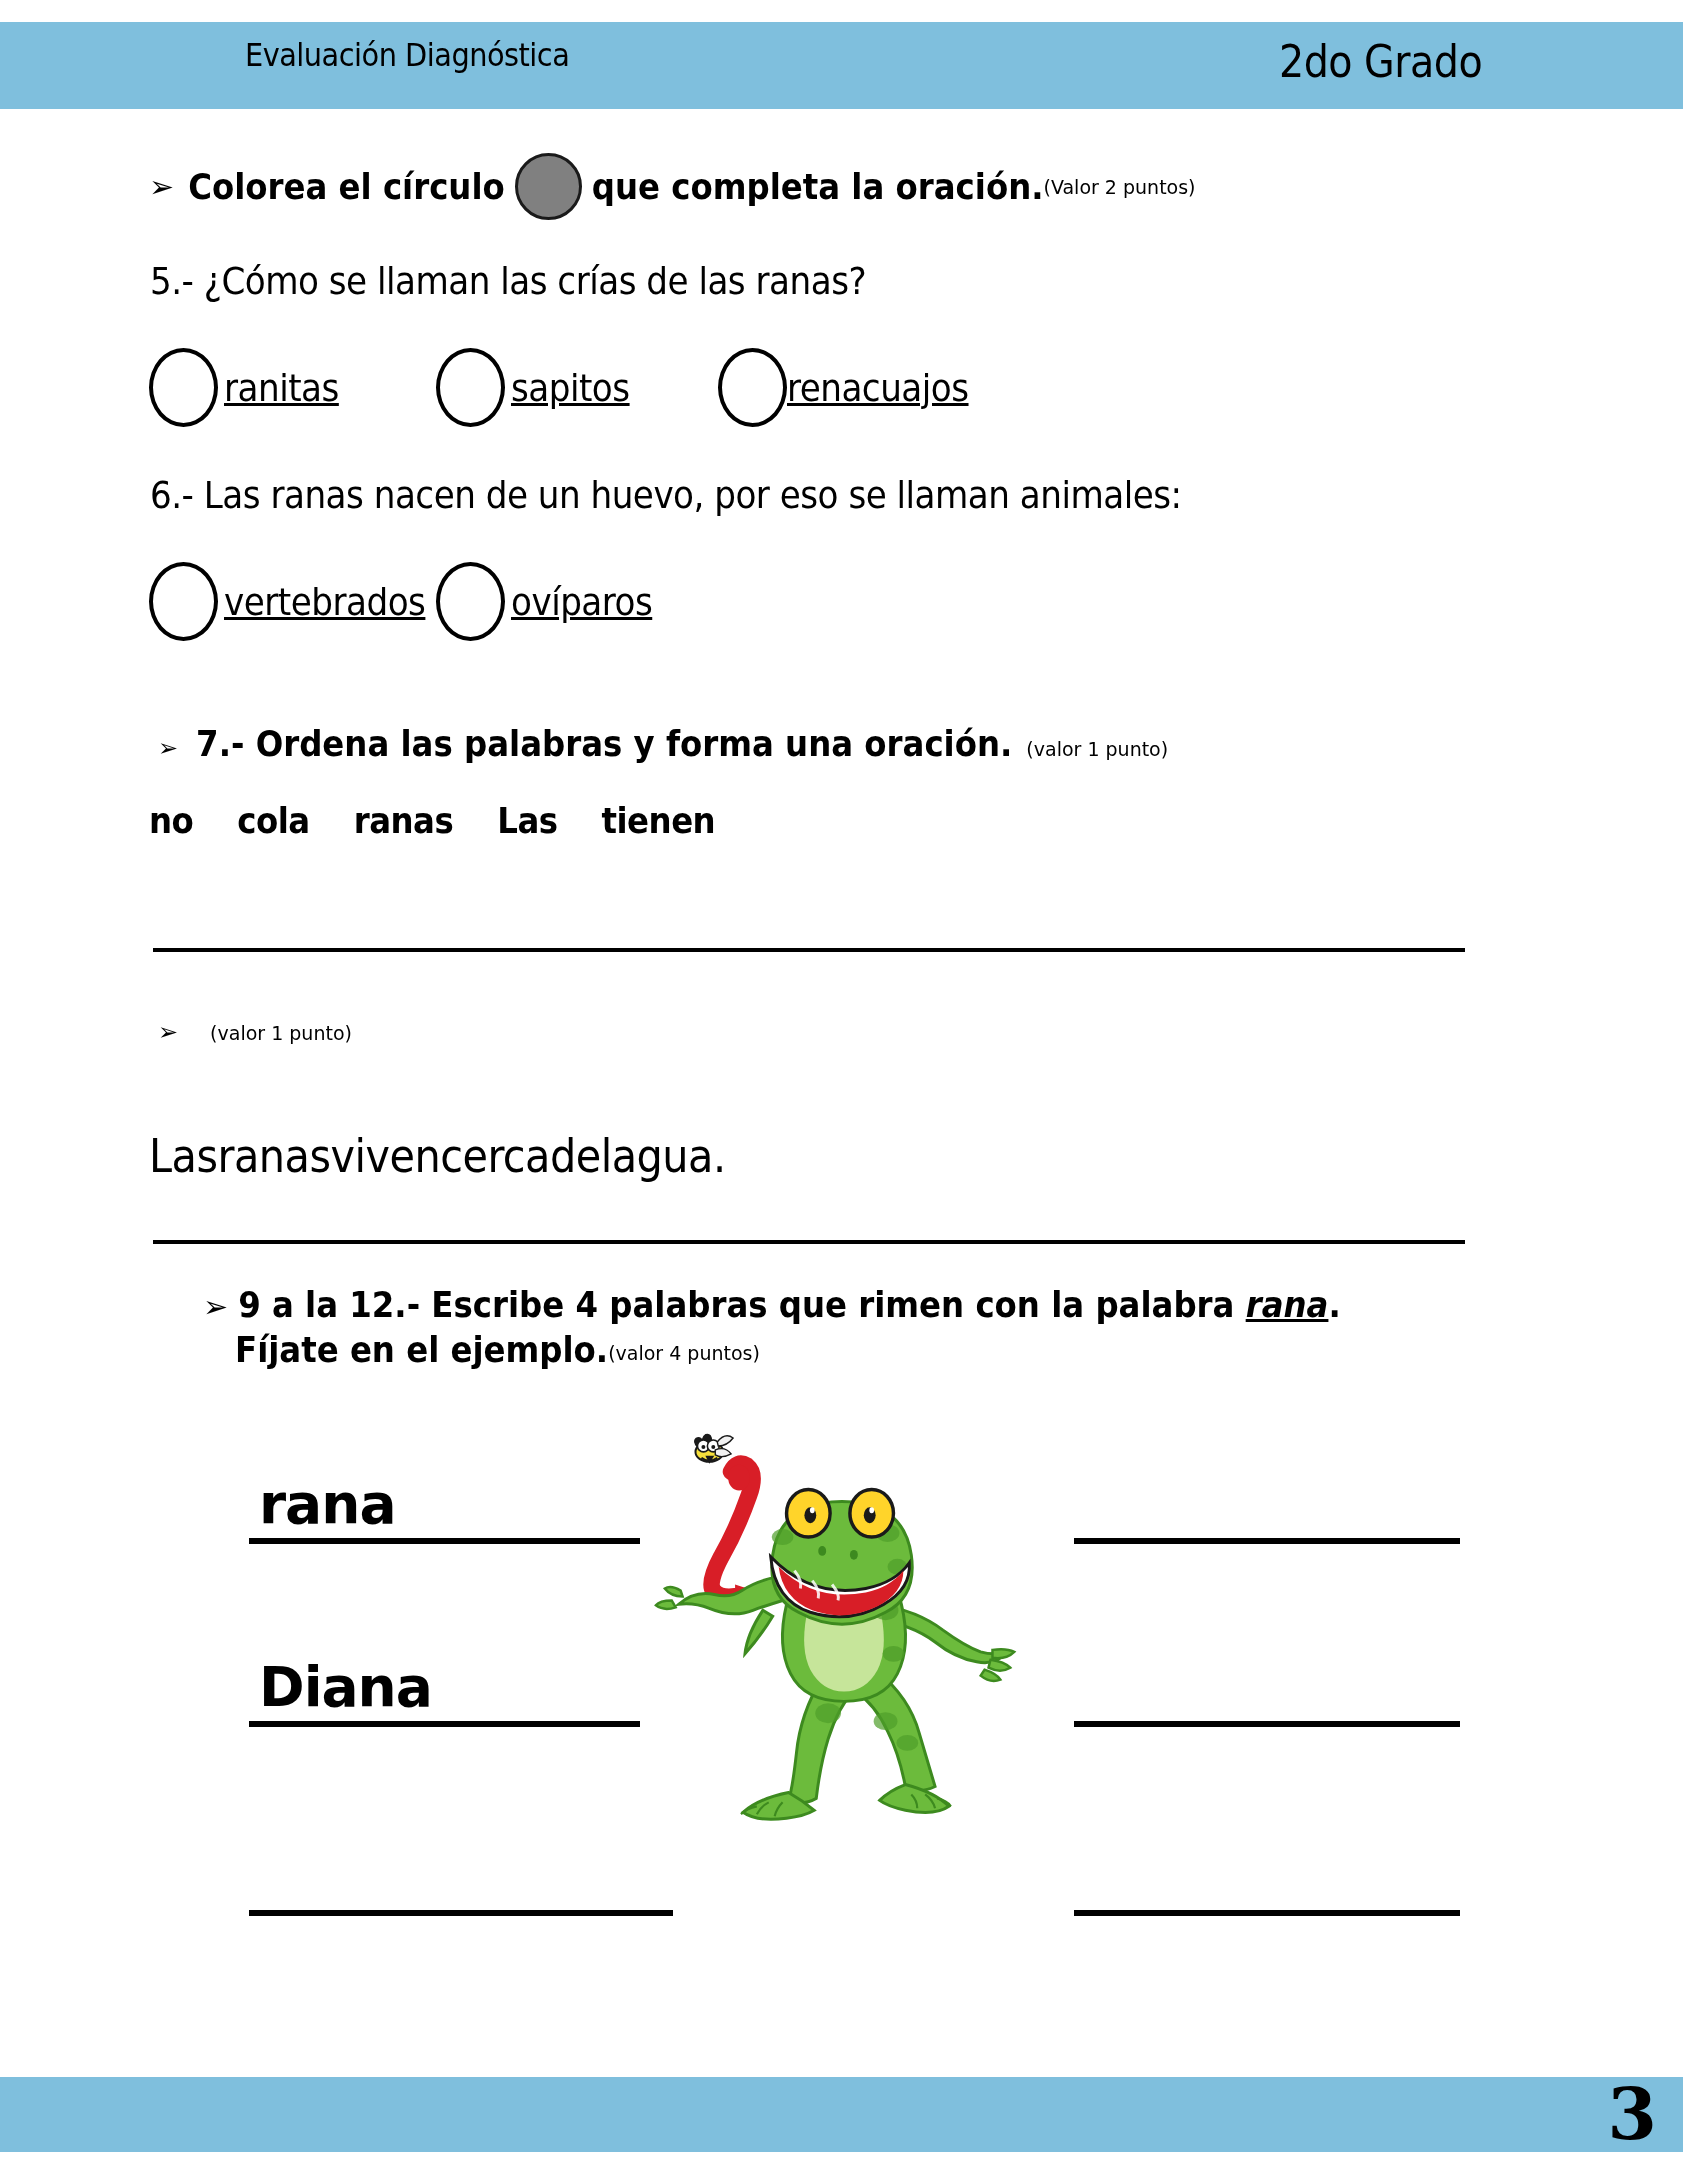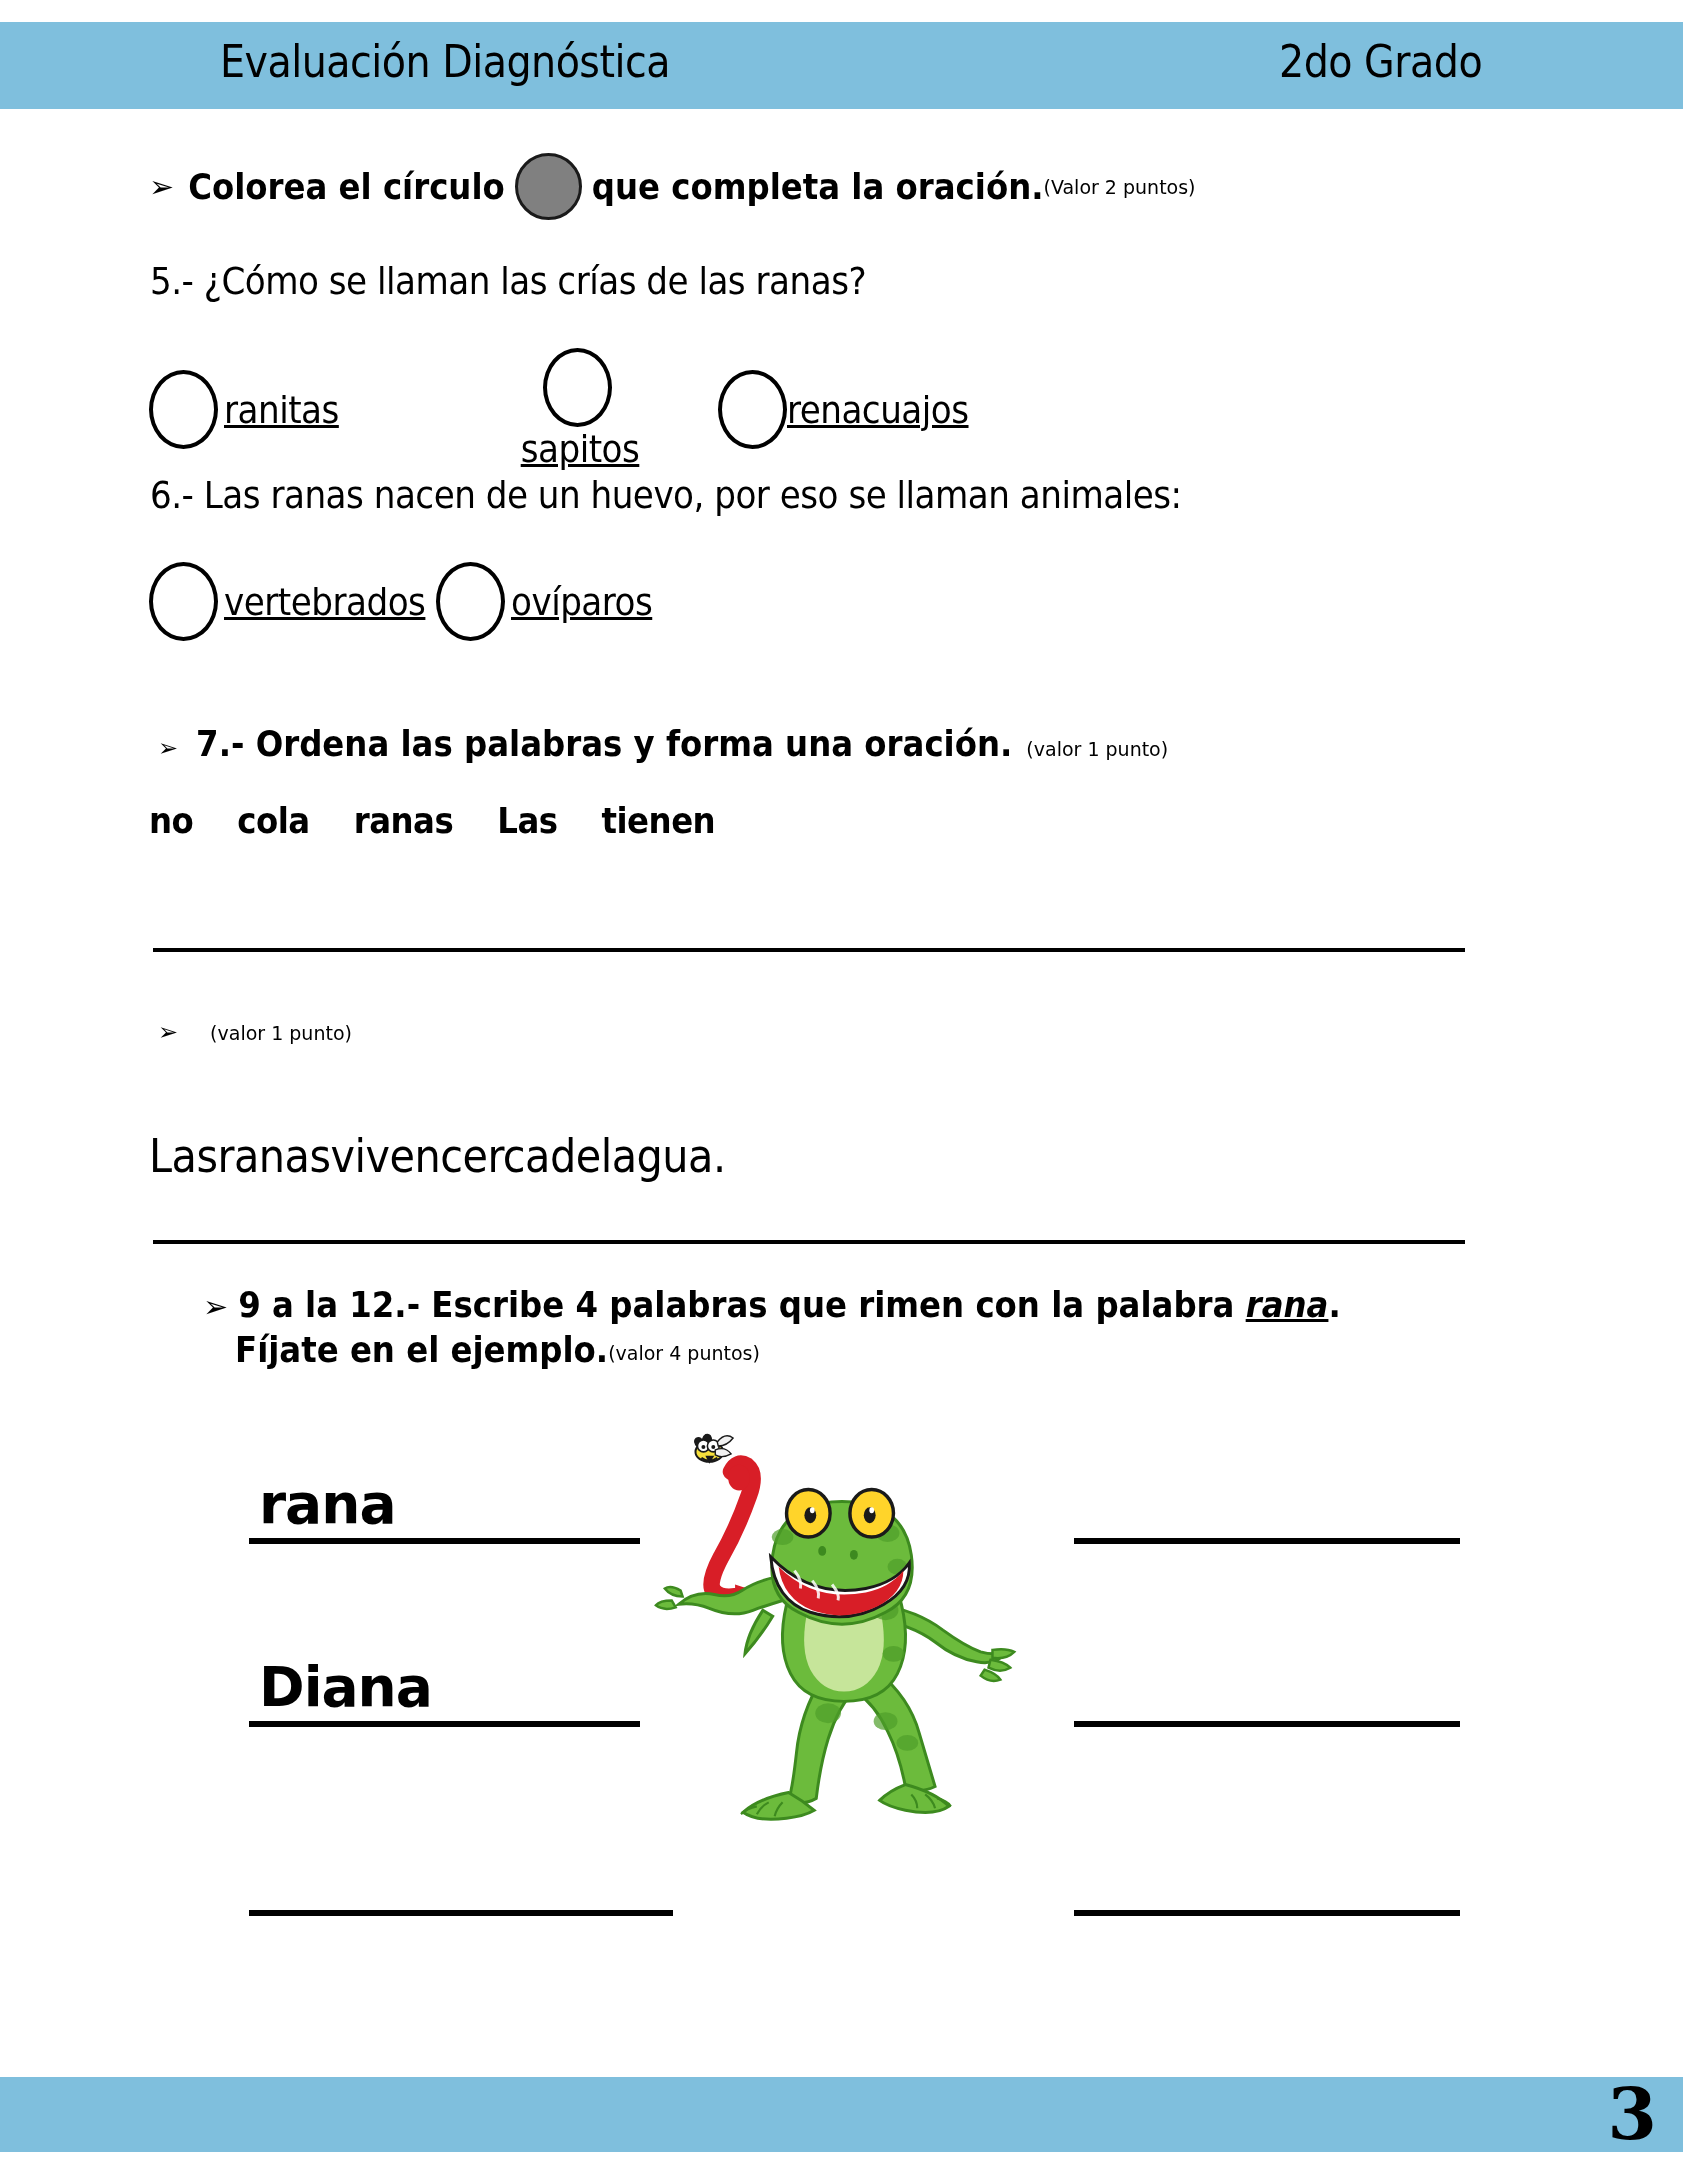--- a/index.html
+++ b/index.html
@@ -26,23 +26,23 @@
   #header-band {
     top: 22px;
     height: 87px;
   }
   #footer-band {
     top: 2077px;
     height: 75px;
   }
   #header-title {
     position: absolute;
-    left: 220px;
+    left: 245px;
     top: 36px;
-    font-size: 44px;
+    font-size: 32px;
     font-family: "DejaVu Sans Condensed", "Liberation Sans Narrow", "Liberation Sans", sans-serif;
     letter-spacing: -0.5px;
     white-space: nowrap;
   }
   #header-grade {
     position: absolute;
     left: 1279px;
     top: 36px;
     font-size: 44px;
     font-family: "DejaVu Sans Condensed", "Liberation Sans Narrow", "Liberation Sans", sans-serif;
@@ -243,21 +243,21 @@
   <span>que completa la oración.</span>
   <span class="points">(Valor 2 puntos)</span>
 </div>
 
 <div class="row narrow" id="q5-text">5.- ¿Cómo se llaman las crías de las ranas?</div>
 <div class="options-row" id="q5-options">
   <div class="option" style="width:287px;">
     <span class="option-bubble"></span>
     <span class="option-label">ranitas</span>
   </div>
-  <div class="option" style="width:282px;flex-direction:column;">
+  <div class="option" style="width:282px;">
     <span class="option-bubble"></span>
     <span class="option-label">sapitos</span>
   </div>
   <div class="option">
     <span class="option-bubble"></span>
     <span class="option-label" style="margin-left:0;">renacuajos</span>
   </div>
 </div>
 
 <div class="row narrow" id="q6-text">6.- Las ranas nacen de un huevo, por eso se llaman animales:</div>

